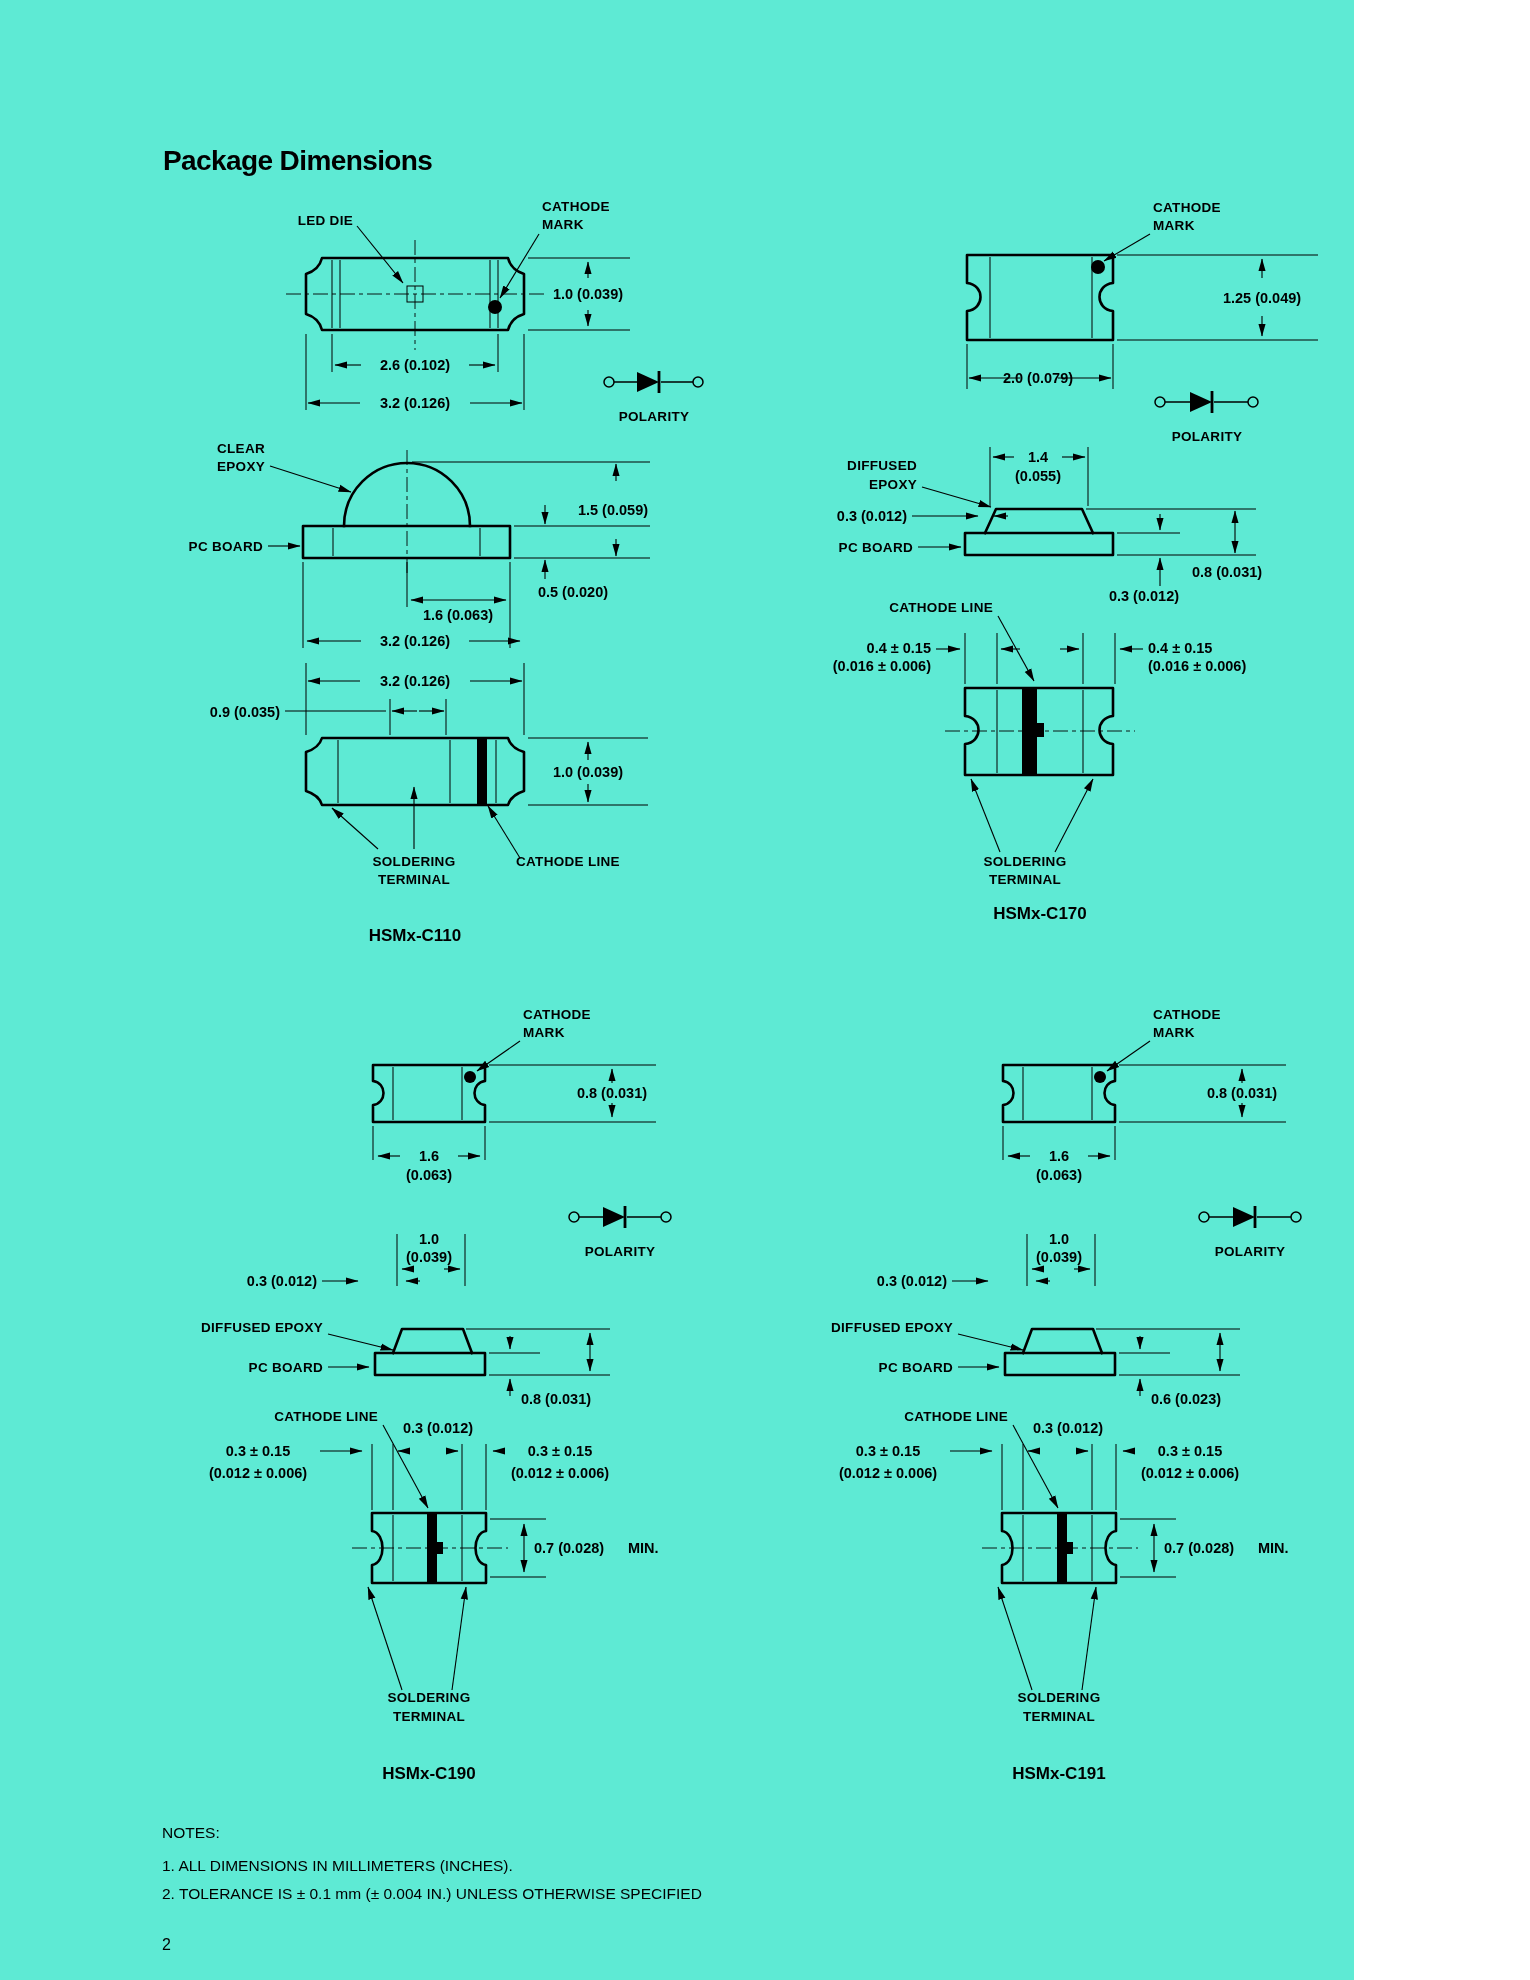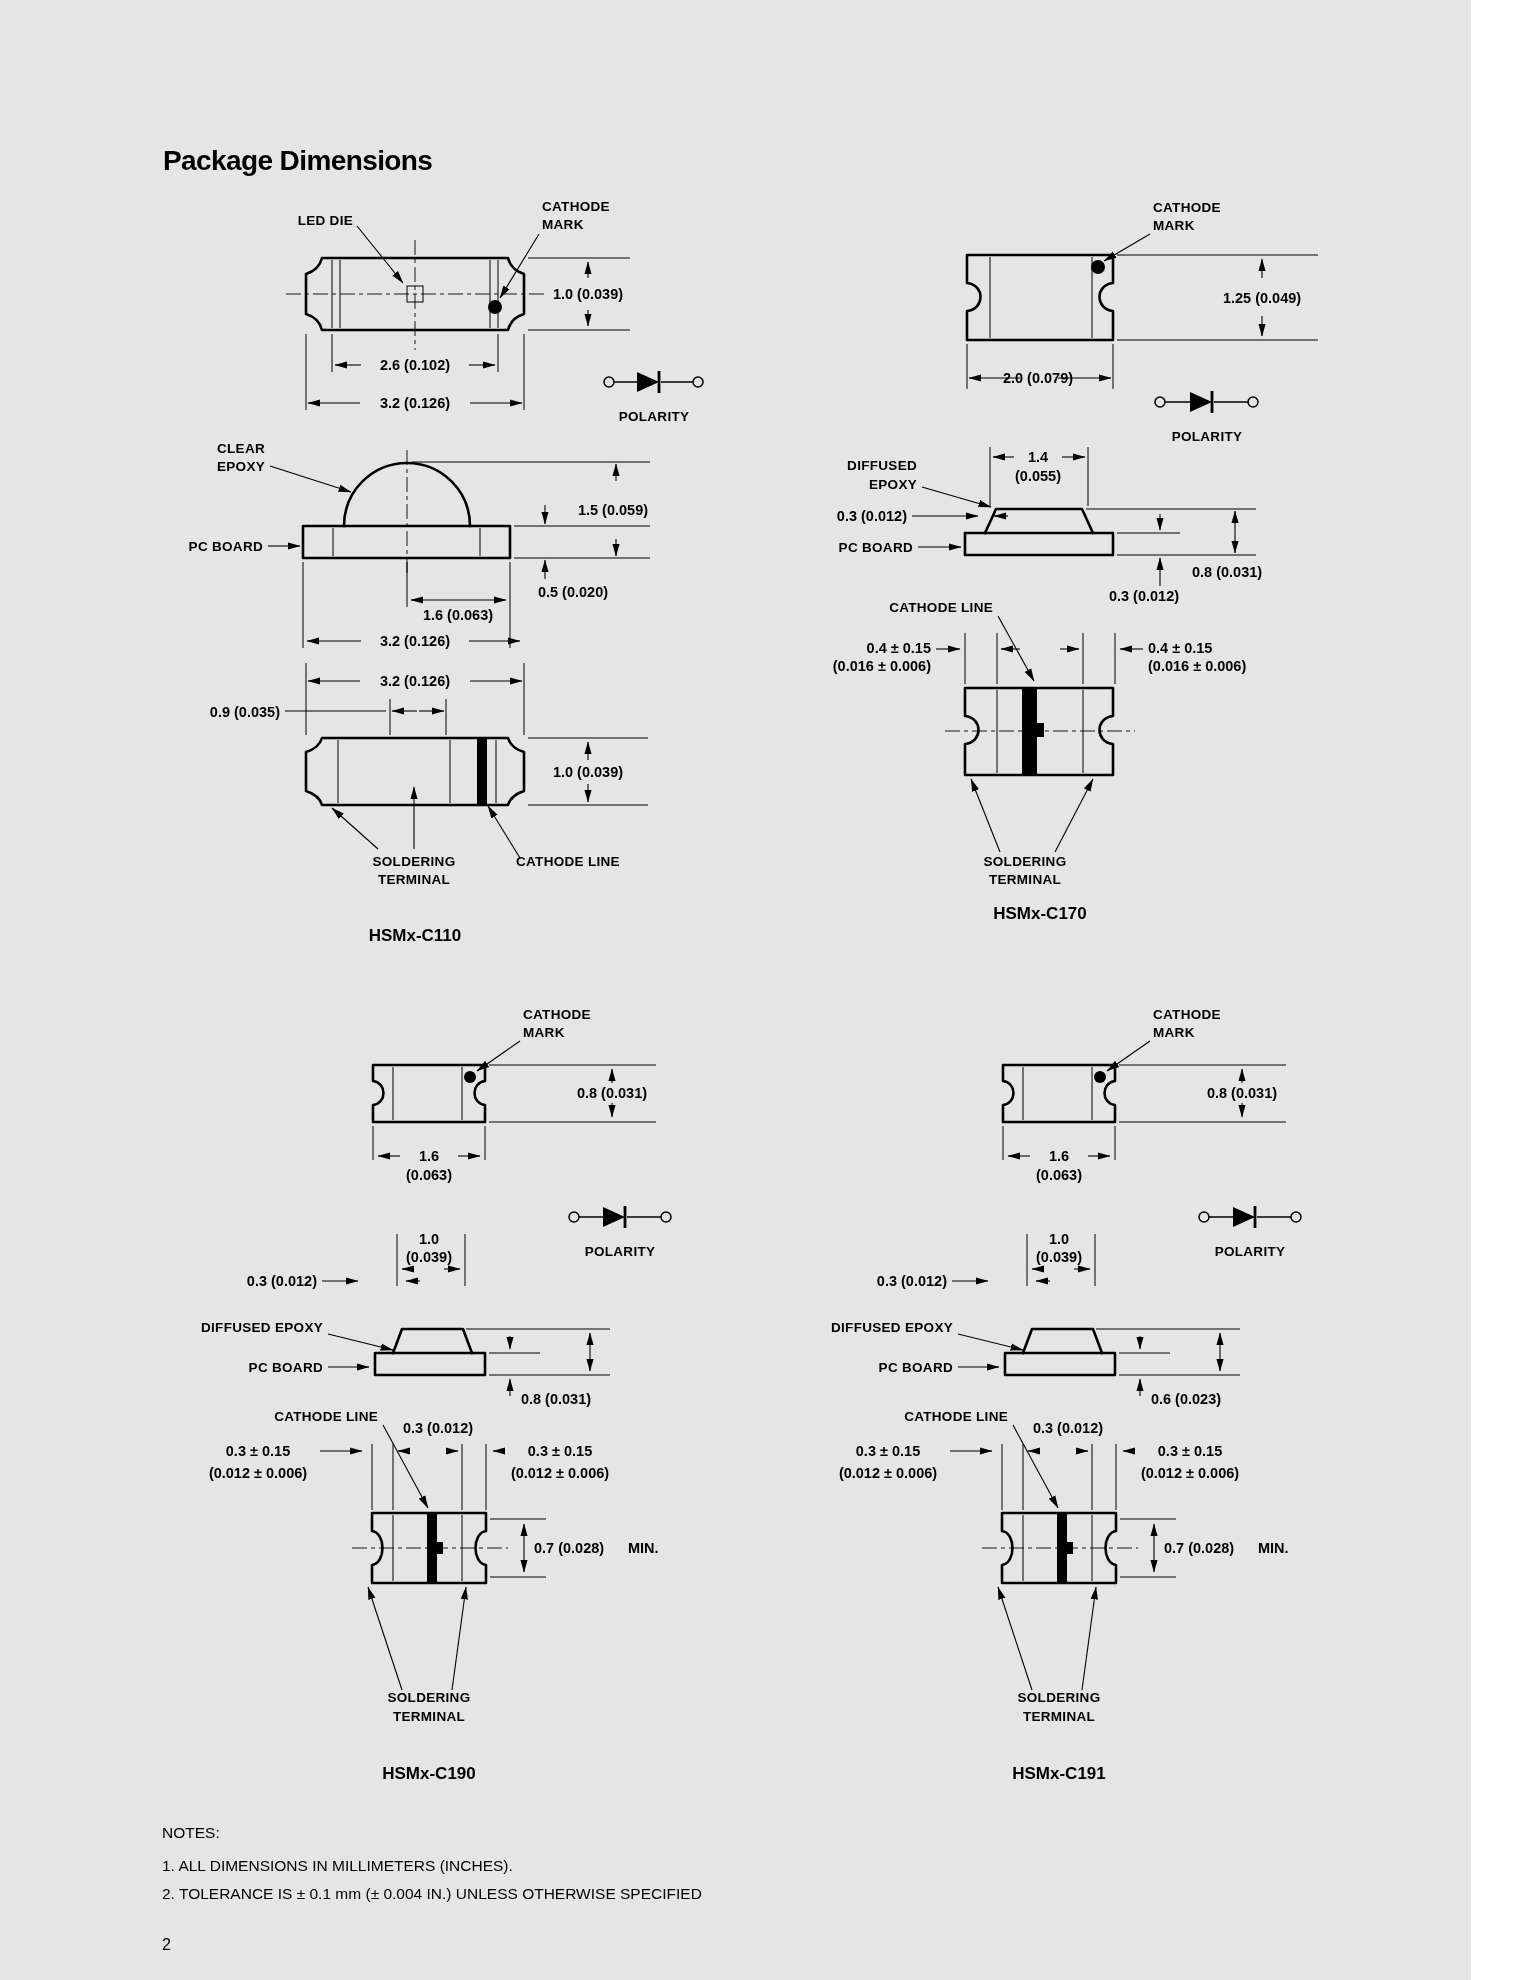--- a/index.html
+++ b/index.html
@@ -1,16 +1,16 @@
 <!DOCTYPE html>
 <html><head>
 <meta charset="utf-8">
 <style>
   html,body{margin:0;padding:0;background:#ffffff;}
-  .page{position:relative;width:1471px;height:1980px;background:#e5e5e5;overflow:hidden;}
+  .page{position:relative;width:1354px;height:1980px;background:#5eead4;overflow:hidden;}
   svg{display:block;}
   .thick{stroke:#000;stroke-width:2.6;fill:none;stroke-linejoin:round;stroke-linecap:square;}
   .thin{stroke:#000;stroke-width:1;fill:none;}
   .dim{stroke:#000;stroke-width:1.1;fill:none;}
   .sym{stroke:#000;stroke-width:1.5;fill:none;}
   .bar{stroke:#000;stroke-width:2.8;fill:none;}
   .cl{stroke:#000;stroke-width:0.9;stroke-dasharray:15 4 4 4;fill:none;}
   .fillb{fill:#000;stroke:none;}
   .ae{marker-end:url(#arw);}
   text{font-family:"Liberation Sans","DejaVu Sans",sans-serif;fill:#000;}

